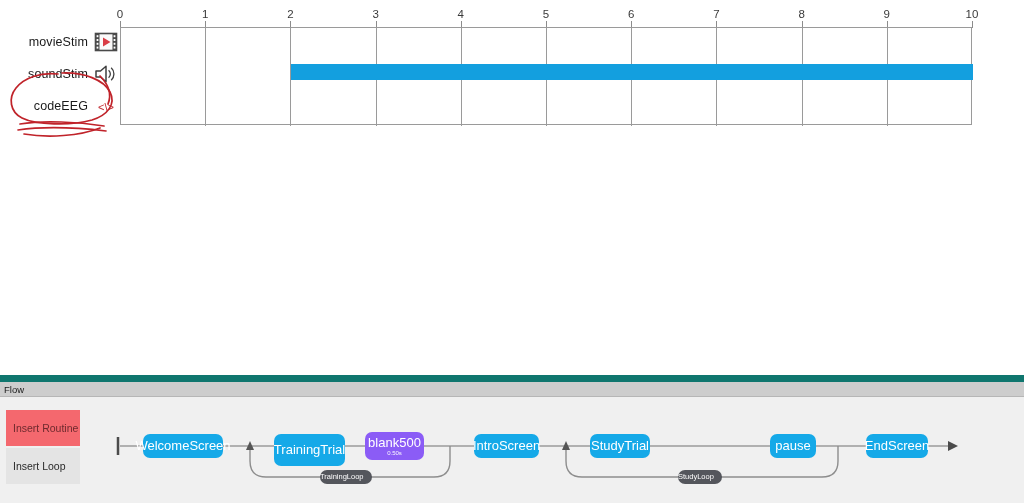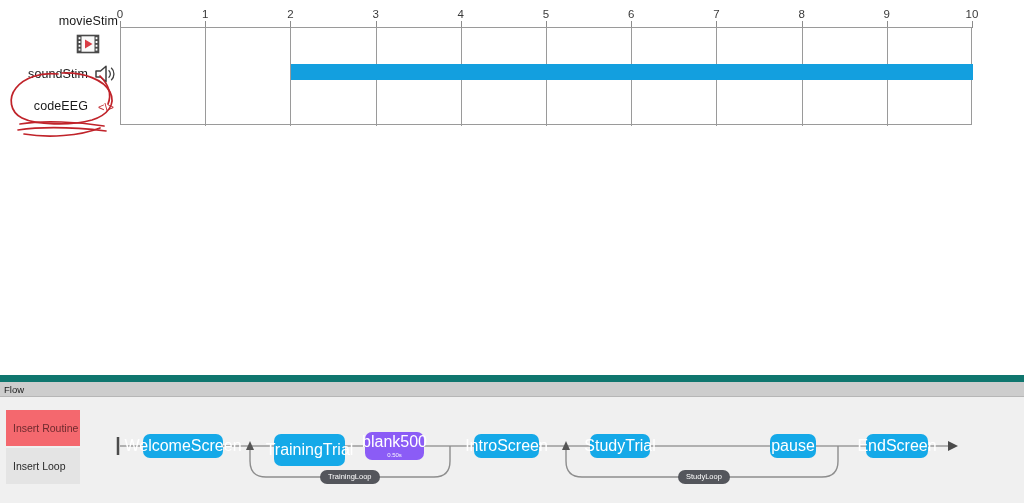--- a/index.html
+++ b/index.html
@@ -99,44 +99,44 @@
 
   .node {
     position: absolute;
     display: flex; flex-direction: column;
     align-items: center; justify-content: center;
     border-radius: 7px;
     color: #ffffff;
     line-height: 1.05;
     white-space: nowrap;
   }
-  .node .nlabel { font-size: 16px; }
+  .node .nlabel { font-size: 13px; }
   .node .nsub { font-size: 6px; opacity: .95; margin-top: 1px; }
   .node.routine { background: #15a9e8; }
   .node.green   { background: #8b5cf6; }
 
   .loop-label {
     position: absolute;
     background: #54565c; color: #ffffff;
     border-radius: 9px;
     font-size: 7.5px;
-    padding: 2px 8px 3px 8px;
+    padding: 2px 8px 3px 0;
     white-space: nowrap;
   }
 </style>
 </head>
 <body>
 
 <div id="app">
 
   <div id="routine-panel">
 
     <div class="comp-labels">
 
-      <div class="comp-row" style="top:30px;flex-direction:column;">
+      <div class="comp-row" style="top:30px;">
         <span class="comp-name">movieStim</span>
         <svg class="comp-icon" viewBox="0 0 24 20">
           <rect x="1.5" y="1.5" width="21" height="17" fill="#fafafa" stroke="#4a4a4a" stroke-width="1.6"></rect>
           <rect x="1.5" y="1.5" width="4" height="17" fill="#4a4a4a"></rect>
           <rect x="18.5" y="1.5" width="4" height="17" fill="#4a4a4a"></rect>
           <rect x="2.6" y="3.2" width="1.8" height="2" fill="#ffffff"></rect>
           <rect x="2.6" y="7" width="1.8" height="2" fill="#ffffff"></rect>
           <rect x="2.6" y="10.8" width="1.8" height="2" fill="#ffffff"></rect>
           <rect x="2.6" y="14.6" width="1.8" height="2" fill="#ffffff"></rect>
           <rect x="19.6" y="3.2" width="1.8" height="2" fill="#ffffff"></rect>

